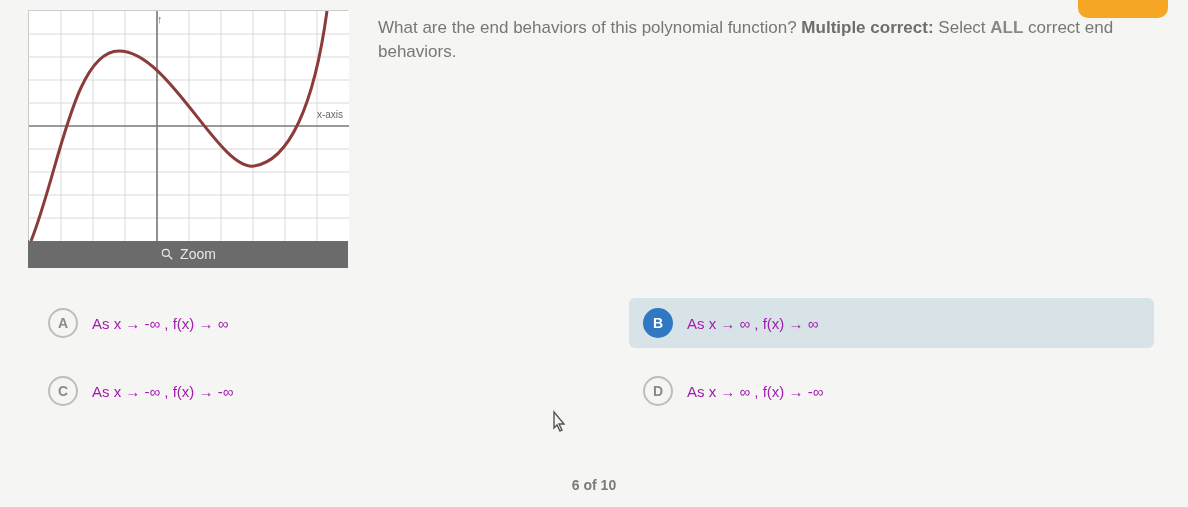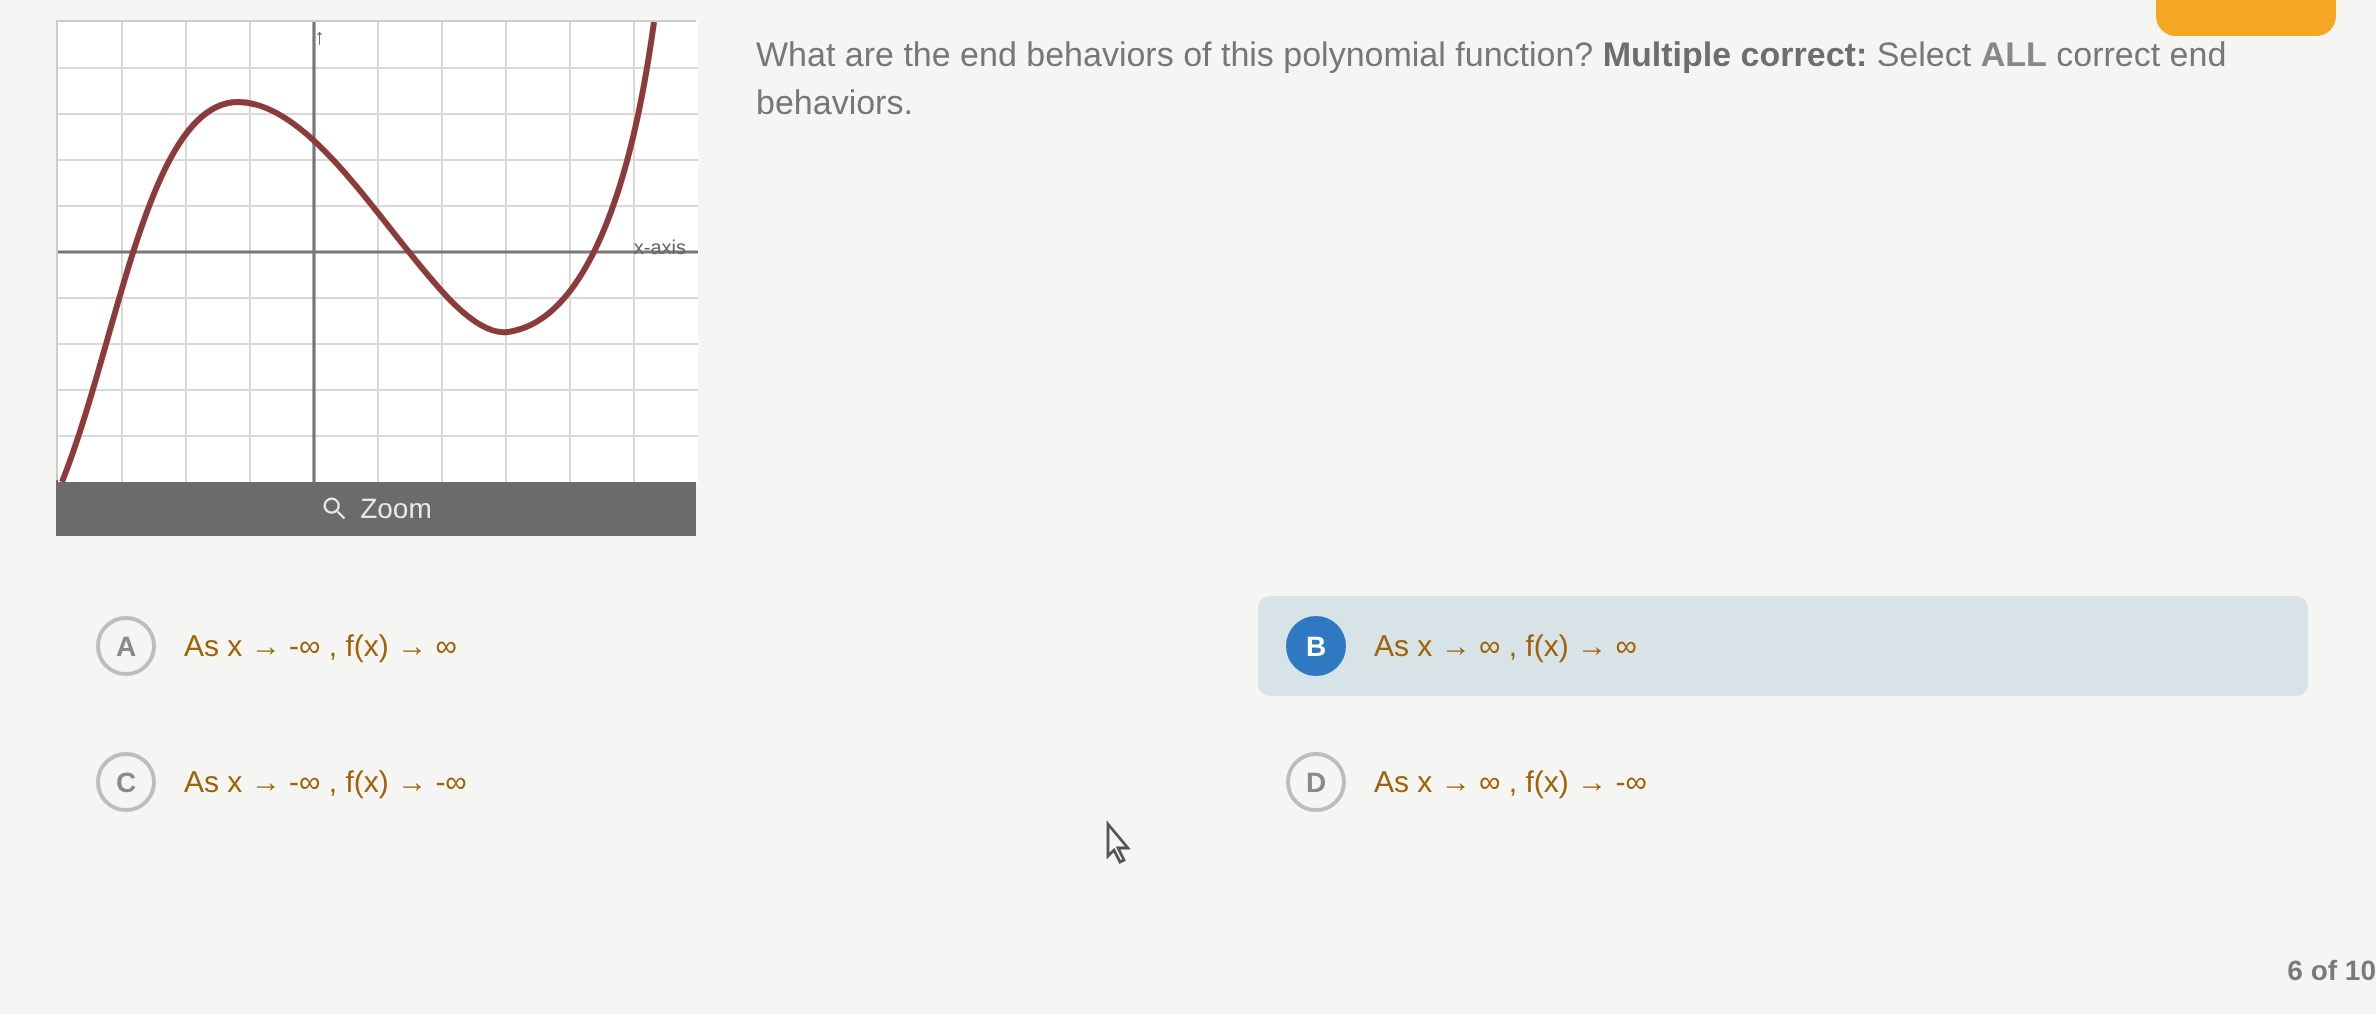--- a/index.html
+++ b/index.html
@@ -88,43 +88,43 @@
     font-size: 14px;
     flex: 0 0 30px;
     background: #f5f5f3;
   }
   .opt.selected .letter {
     background: #2f78c2;
     border-color: #2f78c2;
     color: #fff;
   }
   .opt .text {
-    color: #a16207;
+    color: #a21caf;
     font-size: 15px;
   }
   .footer {
     position: absolute;
     bottom: 14px;
     left: 0;
     width: 100%;
-    text-align: right;
+    text-align: center;
     color: #7a7a7a;
     font-size: 14px;
     font-weight: 600;
   }
   .cursor {
     position: absolute;
     left: 548px;
     top: 410px;
     color: #555;
   }
   .axis-label-x {
     position: absolute;
     right: 4px;
-    top: 108px;
+    top: 98px;
     font-size: 10px;
     color: #666;
   }
   .axis-label-y {
     position: absolute;
     left: 128px;
     top: 2px;
     font-size: 11px;
     color: #666;
   }

